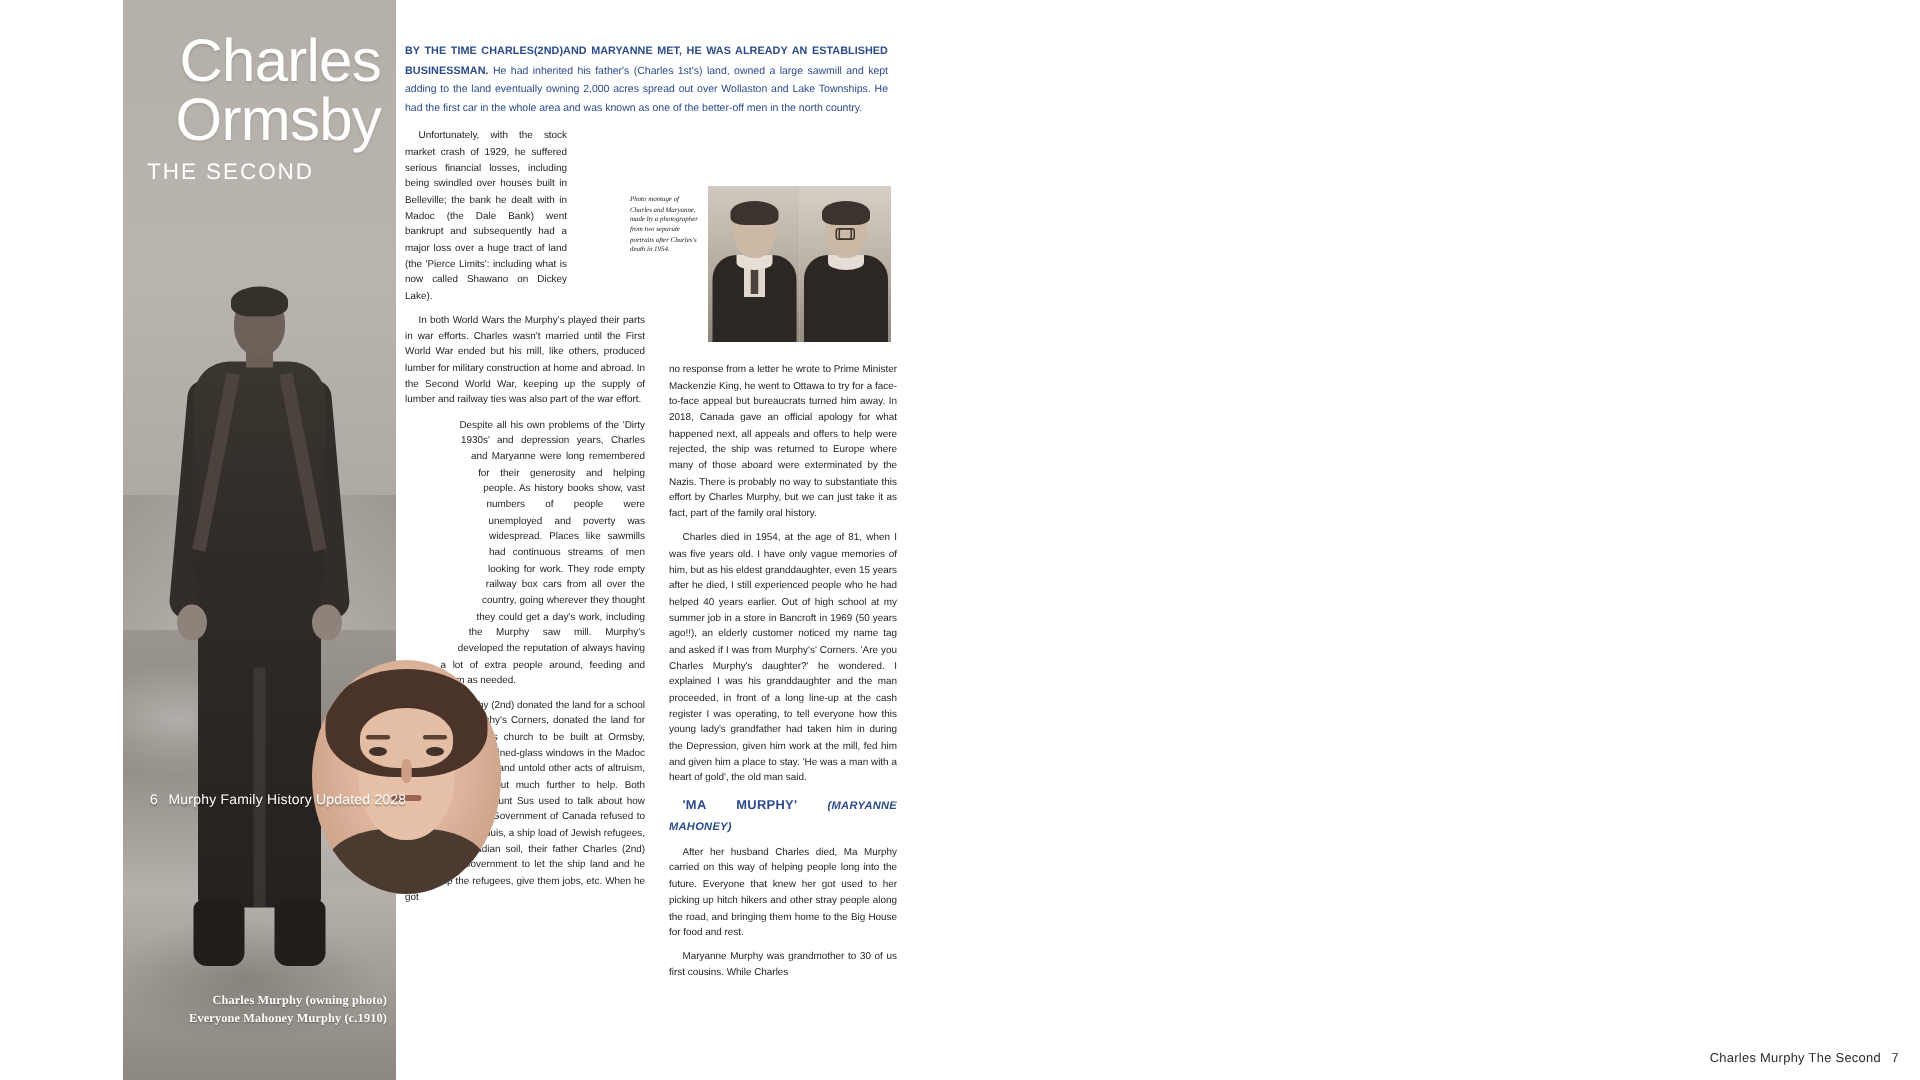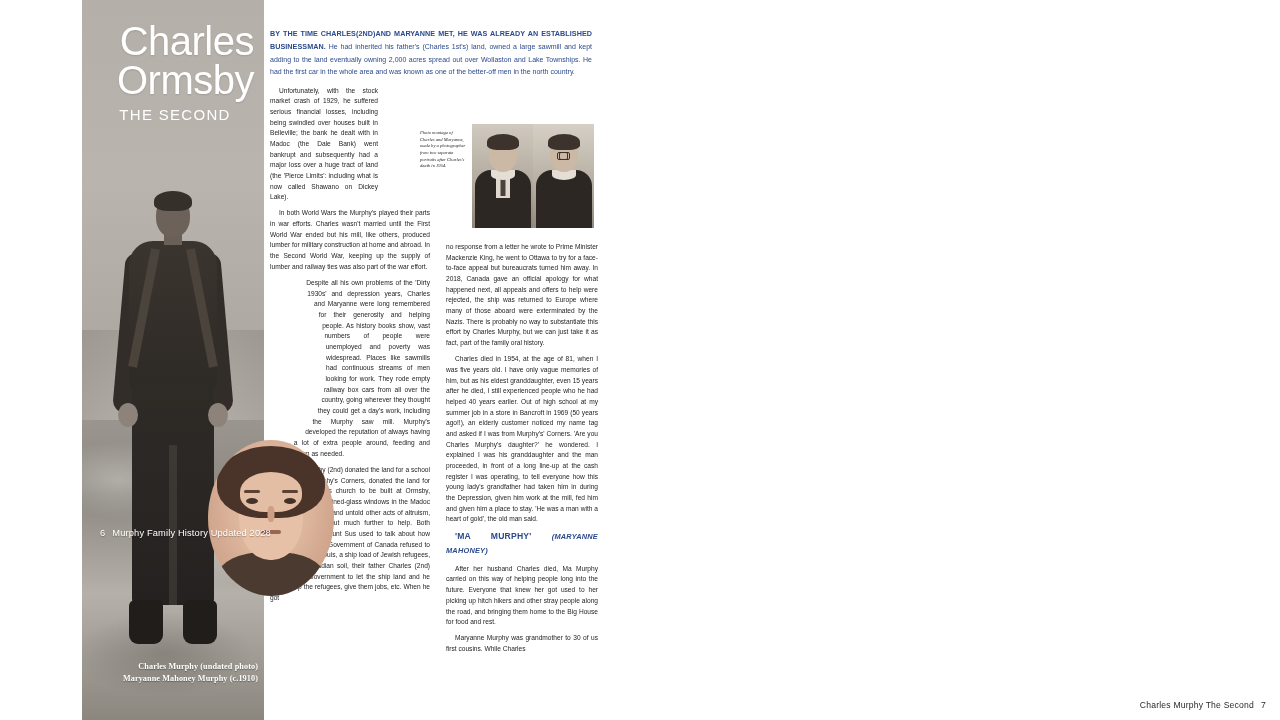--- a/index.html
+++ b/index.html
@@ -85,21 +85,21 @@
     border-radius:44% 44% 0 0;background:#4a3a2f;}
 
   .hero-title{position:absolute;left:16px;top:22px;right:4px;z-index:8;}
   .hero-title .t1,.hero-title .t2{
     display:block;color:#ffffff;font-size:40px;line-height:0.98;font-weight:400;
     letter-spacing:-0.5px;text-align:right;padding-right:6px;
     text-shadow:0 1px 2px rgba(0,0,0,.12);
   }
   .hero-title .t3{
     display:block;color:#ffffff;font-size:15px;letter-spacing:1.3px;margin-top:6px;
-    text-align:center;padding-right:8px;font-weight:400;
+    text-align:left;padding-right:8px;font-weight:400;
   }
 
   .hero-caps{position:absolute;left:0;right:6px;bottom:34px;z-index:8;text-align:right;}
   .hero-caps div{
     color:#ffffff;font-family:"Liberation Serif", serif;font-weight:bold;
     font-size:8.2px;line-height:1.55;letter-spacing:.1px;
     text-shadow:0 1px 1px rgba(0,0,0,.35);
   }
   .folio-left{
     position:absolute;left:100px;bottom:10px;z-index:8;
@@ -195,22 +195,22 @@
         <div class="m-boot r"></div>
       </div>
 
       <div class="hero-title">
         <span class="t1">Charles</span>
         <span class="t2">Ormsby</span>
         <span class="t3">THE SECOND</span>
       </div>
 
       <div class="hero-caps">
-        <div>Charles Murphy (undated photo)</div>
-        <div>Maryanne Mahoney Murphy (c.1910)</div>
+        <div>Charles Murphy (owning photo)</div>
+        <div>Everyone Mahoney Murphy (c.1910)</div>
       </div>
     </div>
 
     <div class="oval-portrait">
       <div class="op-body"></div>
       <div class="op-face"></div>
       <div class="op-hair"></div>
       <div class="op-brow l"></div>
       <div class="op-brow r"></div>
       <div class="op-eye l"></div>

